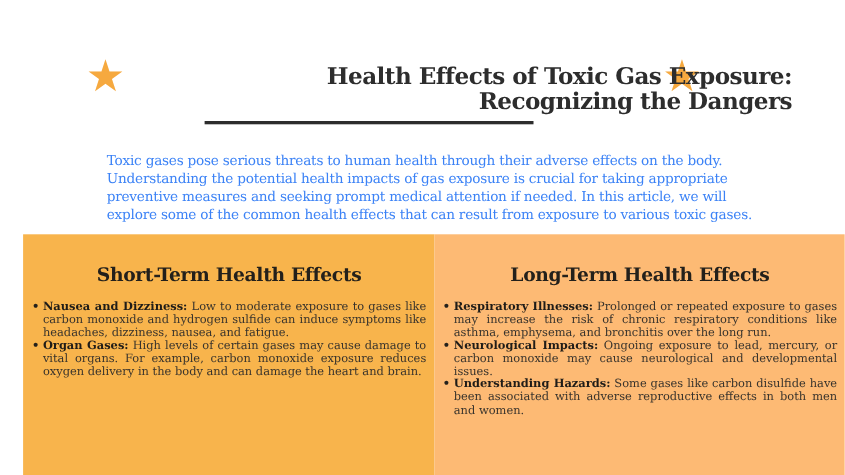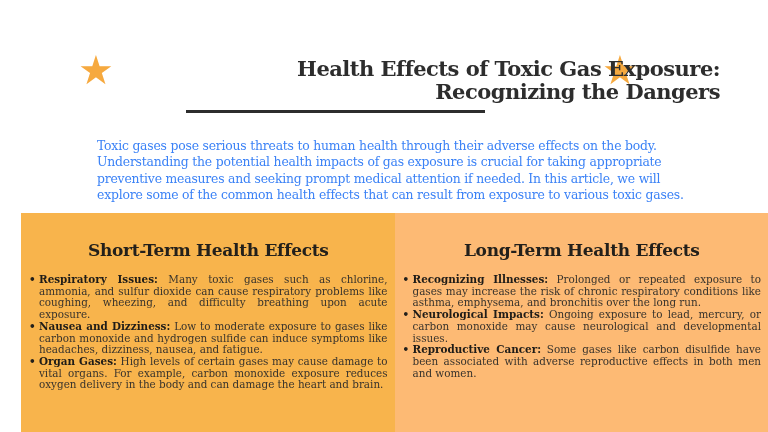--- a/index.html
+++ b/index.html
@@ -116,28 +116,27 @@
   <div class="title-underline"></div>
 </div>
 
 <p class="intro">Toxic gases pose serious threats to human health through their adverse effects on the body. Understanding the potential health impacts of gas exposure is crucial for taking appropriate preventive measures and seeking prompt medical attention if needed. In this article, we will explore some of the common health effects that can result from exposure to various toxic gases.</p>
 
 <div class="columns">
 
   <div class="col short-term">
     <h2 class="col-title">Short-Term Health Effects</h2>
     <ul class="effects">
-      <li><span class="term">Respiratory Issues:</span> <span>Many toxic gases such as chlorine, ammonia, and sulfur dioxide can cause respiratory problems like coughing, wheezing, and difficulty breathing upon acute exposure.</span></li>
       <li><span class="term">Nausea and Dizziness:</span> <span>Low to moderate exposure to gases like carbon monoxide and hydrogen sulfide can induce symptoms like headaches, dizziness, nausea, and fatigue.</span></li>
       <li><span class="term">Organ Gases:</span> <span>High levels of certain gases may cause damage to vital organs. For example, carbon monoxide exposure reduces oxygen delivery in the body and can damage the heart and brain.</span></li>
     </ul>
   </div>
 
   <div class="col long-term">
     <h2 class="col-title">Long-Term Health Effects</h2>
     <ul class="effects">
-      <li><span class="term">Recognizing Illnesses:</span> <span>Prolonged or repeated exposure to gases may increase the risk of chronic respiratory conditions like asthma, emphysema, and bronchitis over the long run.</span></li>
+      <li><span class="term">Respiratory Illnesses:</span> <span>Prolonged or repeated exposure to gases may increase the risk of chronic respiratory conditions like asthma, emphysema, and bronchitis over the long run.</span></li>
       <li><span class="term">Neurological Impacts:</span> <span>Ongoing exposure to lead, mercury, or carbon monoxide may cause neurological and developmental issues.</span></li>
-      <li><span class="term">Reproductive Cancer:</span> <span>Some gases like carbon disulfide have been associated with adverse reproductive effects in both men and women.</span></li>
+      <li><span class="term">Understanding Hazards:</span> <span>Some gases like carbon disulfide have been associated with adverse reproductive effects in both men and women.</span></li>
     </ul>
   </div>
 
 </div>
 
 </body></html>

